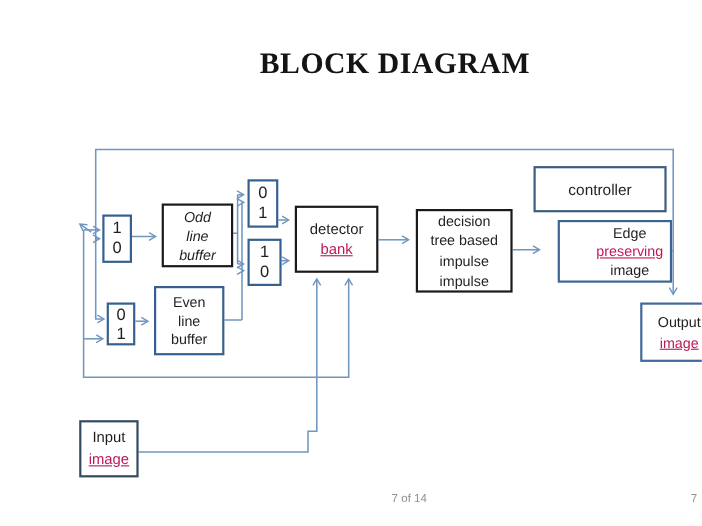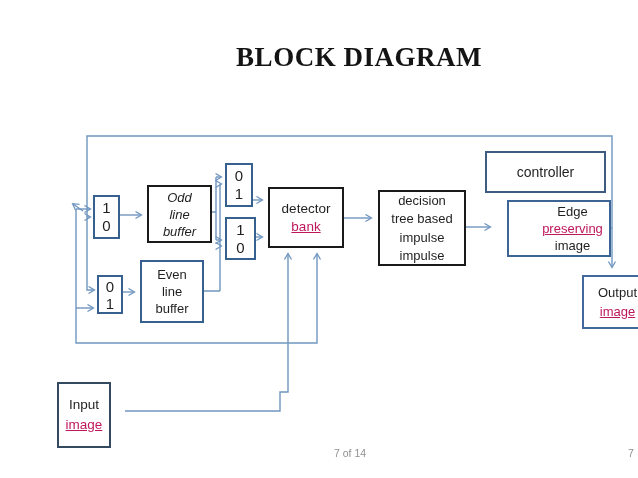--- a/index.html
+++ b/index.html
@@ -16,27 +16,27 @@
   .link{color:#be185d;text-decoration:underline;}
   
   .n-mux-tl{left:53px;top:195px;width:27px;height:44px;border:2px solid #36618f;font-size:15px;line-height:18px;}
   .n-mux-bl{left:57px;top:275px;width:26px;height:39px;border:2px solid #36618f;font-size:15px;line-height:17px;}
   .n-even  {left:100px;top:260px;width:64px;height:63px;border:2px solid #36618f;font-size:13px;line-height:17px;}
   .n-mux-mt{left:185px;top:163px;width:28px;height:44px;border:2px solid #36618f;font-size:15px;line-height:18px;}
   .n-mux-mb{left:185px;top:217px;width:31px;height:43px;border:2px solid #36618f;font-size:15px;line-height:18px;}
   .n-ctrl  {left:445px;top:151px;width:121px;height:42px;border:2.5px solid #3d5c80;font-size:14px;line-height:16px;}
   .n-filter{left:467px;top:200px;width:104px;height:57px;border:2.5px solid #3d6594;font-size:13px;line-height:17px;padding-left:27px;}
   .n-out   {left:542px;top:275px;width:71px;height:54px;border:2px solid #41699b;font-size:13px;line-height:19px;}
-  .n-in    {left:17px;top:382px;width:54px;height:66px;border:2.5px solid #334a60;font-size:13.5px;line-height:20px;text-align:right;}
+  .n-in    {left:32px;top:382px;width:54px;height:52px;border:2.5px solid #334a60;font-size:13.5px;line-height:20px;text-align:right;}
   
   .n-odd{left:107px;top:185px;width:65px;height:58px;border:2px solid #1a1a1a;font-size:13px;line-height:17px;font-style:italic;}
   .n-reg{left:228px;top:187px;width:76px;height:61px;border:2px solid #1a1a1a;font-size:13.5px;line-height:18px;}
   .n-det{left:338px;top:190px;width:88px;height:76px;border:2px solid #1a1a1a;font-size:13px;line-height:17px;justify-content:space-between;}
   .footer{position:absolute;top:447px;font-size:10.5px;color:#909090;}
-  .footer-info{left:294px;}
+  .footer-info{left:316px;}
   .footer-num{left:588px;}
 </style>
 </head>
 <body>
 
 <div class="slide">
 
   <div class="title">BLOCK DIAGRAM</div>
 
   <svg class="connectors" viewBox="0 0 638 478">

